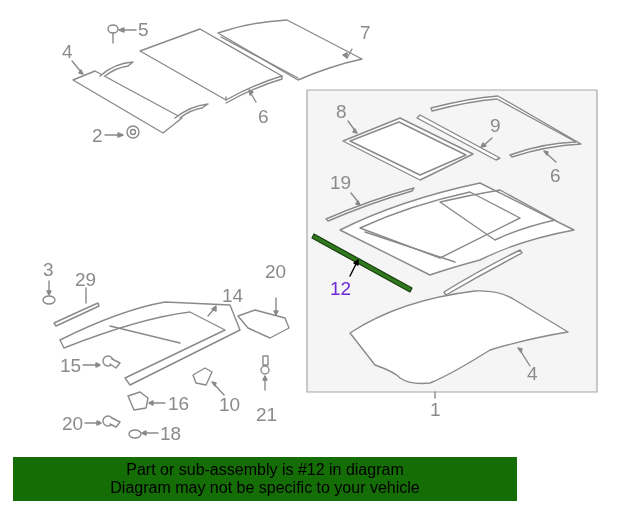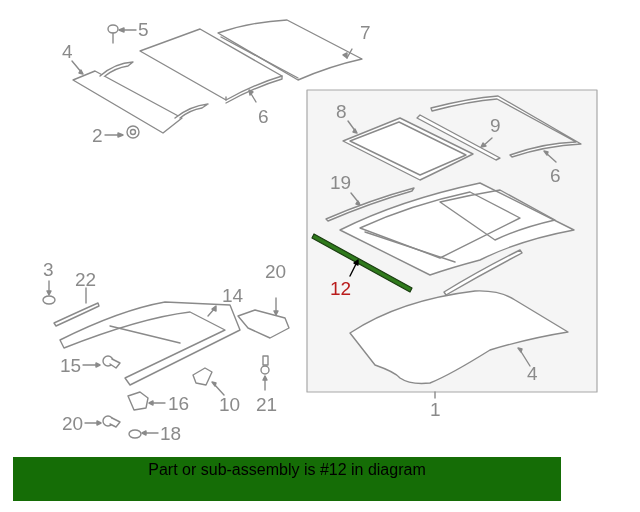--- a/index.html
+++ b/index.html
@@ -1,20 +1,20 @@
 <!DOCTYPE html>
 <html><head>
 <meta charset="utf-8">
 <style>
   html,body{margin:0;padding:0;background:#ffffff;}
   body{width:640px;height:512px;position:relative;overflow:hidden;font-family:"Liberation Sans",sans-serif;}
   #diagram{position:absolute;left:0;top:0;width:640px;height:512px;}
   .lbl{position:absolute;font-size:19px;color:#8a8a8a;line-height:1;white-space:nowrap;}
-  .lbl.hl{color:#b91c1c;}
-  #banner{position:absolute;left:13px;top:457px;width:548px;height:44px;background:#156d06;
+  .lbl.hl{color:#6d28d9;}
+  #banner{position:absolute;left:13px;top:457px;width:504px;height:44px;background:#156d06;
           color:#000;text-align:center;font-size:16px;line-height:18px;padding-top:4px;box-sizing:border-box;}
   #banner div{white-space:nowrap;}
 </style>
 </head>
 <body>
 
 <div id="diagram">
   <svg width="640" height="512" viewBox="0 0 640 512" xmlns="http://www.w3.org/2000/svg" fill="none" stroke="#8a8a8a" stroke-width="1.4" stroke-linejoin="round" stroke-linecap="round">
 
     <rect x="307" y="90" width="290" height="302" fill="#f5f5f5" stroke="#a8a8a8" stroke-width="1.2"></rect>
@@ -171,26 +171,27 @@
   <span class="lbl" style="left:258px;top:107px">6</span>
   <span class="lbl" style="left:360px;top:23px">7</span>
   <span class="lbl" style="left:336px;top:102px">8</span>
   <span class="lbl" style="left:490px;top:116px">9</span>
   <span class="lbl" style="left:550px;top:166px">6</span>
   <span class="lbl" style="left:330px;top:173px">19</span>
   <span class="lbl hl" style="left:330px;top:279px">12</span>
   <span class="lbl" style="left:527px;top:364px">4</span>
   <span class="lbl" style="left:430px;top:400px">1</span>
   <span class="lbl" style="left:43px;top:260px">3</span>
-  <span class="lbl" style="left:75px;top:270px">22</span>
+  <span class="lbl" style="left:75px;top:270px">29</span>
   <span class="lbl" style="left:222px;top:286px">14</span>
   <span class="lbl" style="left:265px;top:262px">20</span>
   <span class="lbl" style="left:60px;top:356px">15</span>
   <span class="lbl" style="left:168px;top:394px">16</span>
   <span class="lbl" style="left:219px;top:395px">10</span>
-  <span class="lbl" style="left:256px;top:395px">21</span>
+  <span class="lbl" style="left:256px;top:405px">21</span>
   <span class="lbl" style="left:62px;top:414px">20</span>
   <span class="lbl" style="left:160px;top:424px">18</span>
 </div>
 
 <div id="banner">
   <div>Part or sub-assembly is #12 in diagram</div>
+  <div>Diagram may not be specific to your vehicle</div>
 </div>
 
 </body></html>

